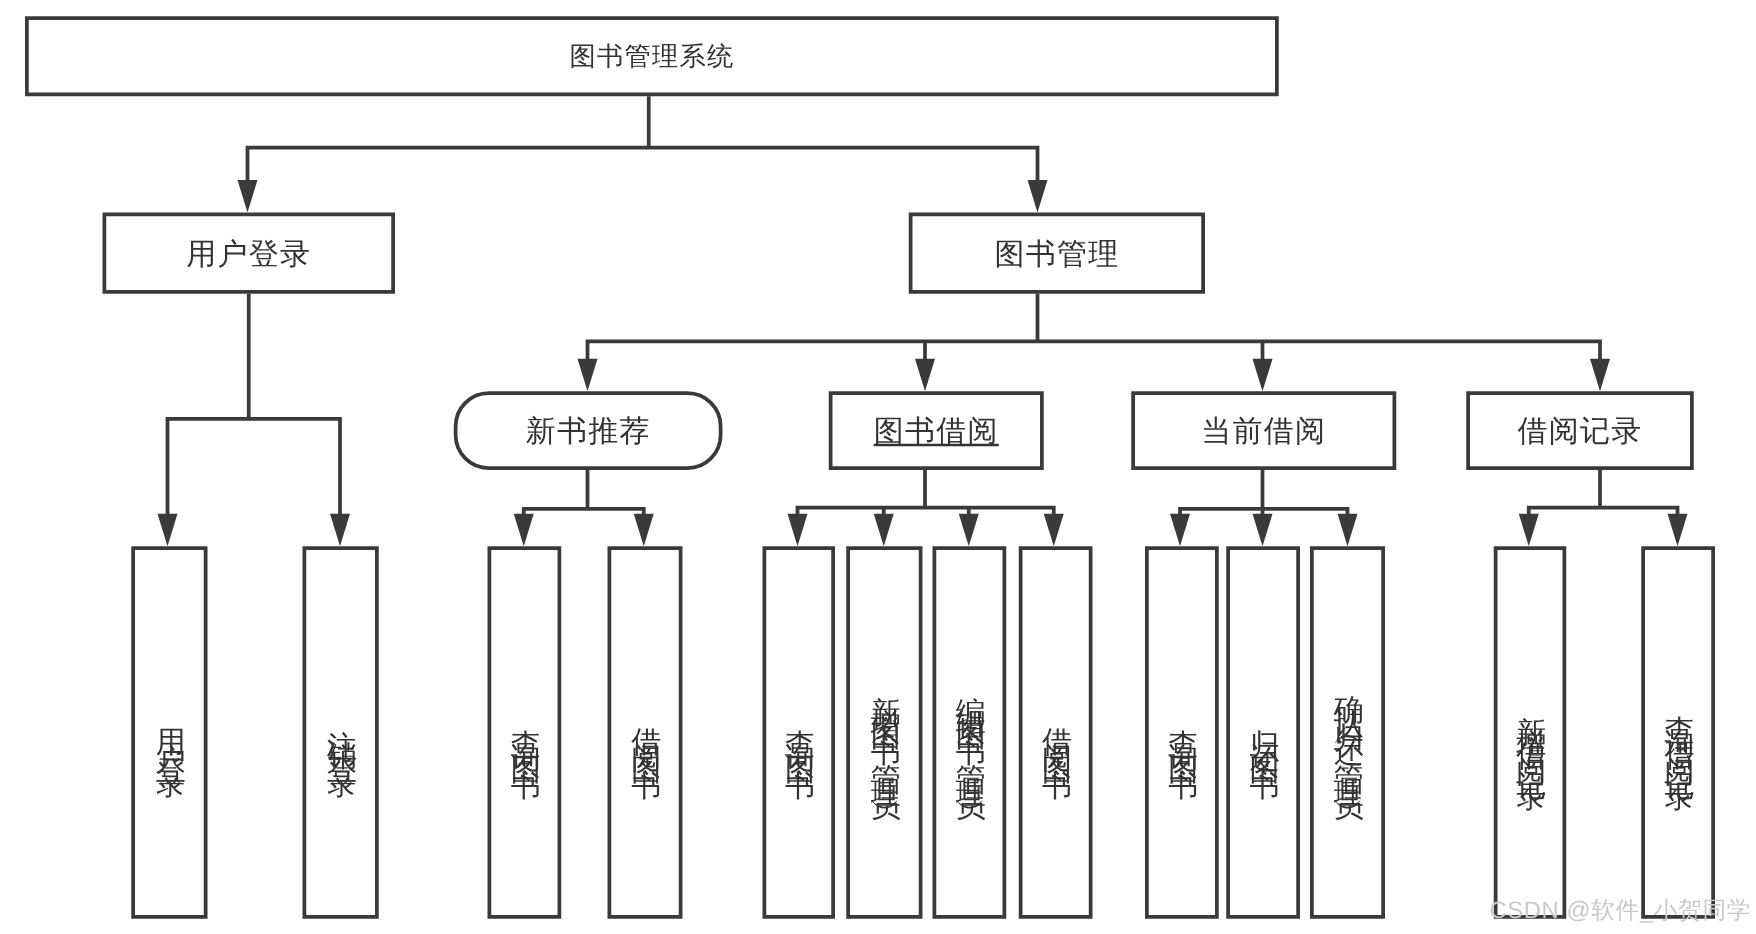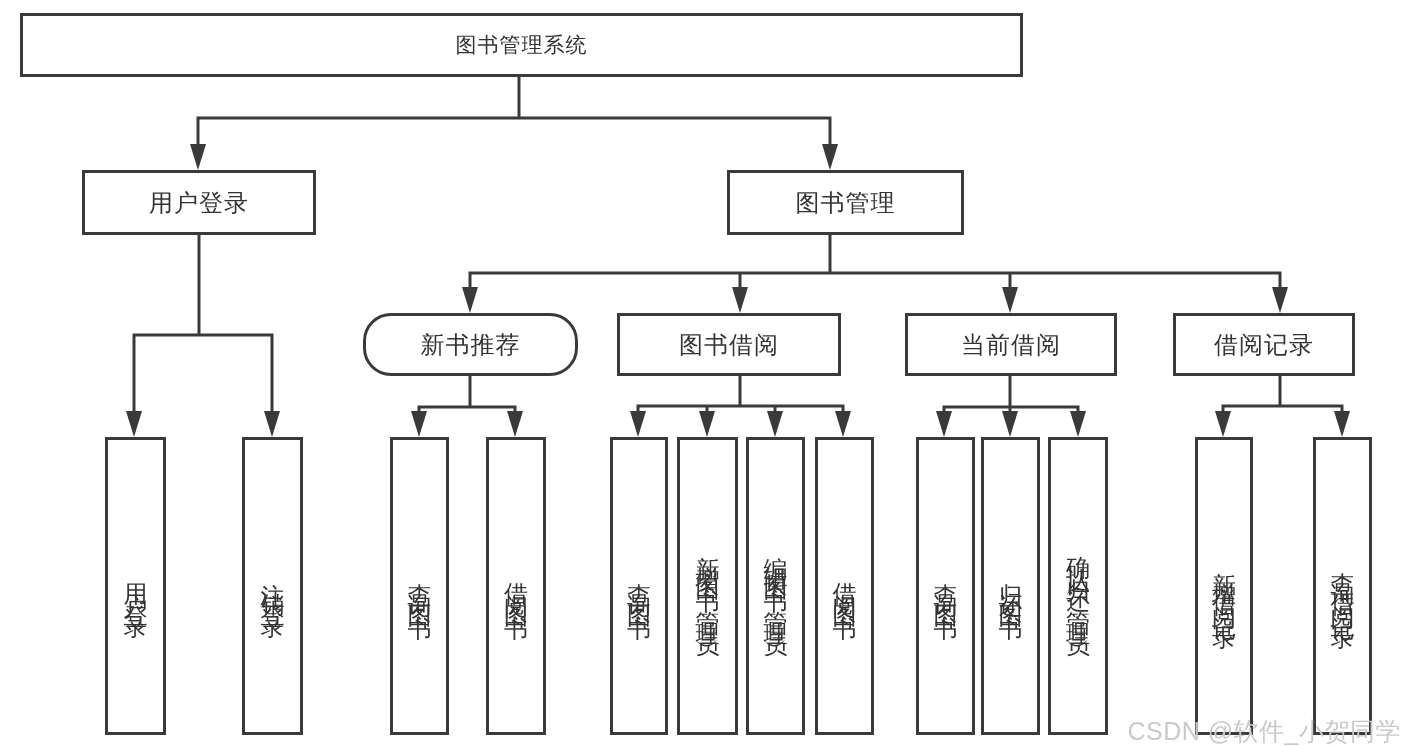--- a/index.html
+++ b/index.html
@@ -32,21 +32,21 @@
     text-orientation: mixed;
     letter-spacing: 11px;
     line-height: 1;
     white-space: nowrap;
   }
   #watermark {
     position: absolute;
     z-index: 3;
     right: 4px;
     top: 715px;
-    font-size: 25px;
+    font-size: 19px;
     letter-spacing: 0.5px;
     color: #c9c9c9;
   }
 </style>
 </head>
 <body>
 
 <div id="stage">
 
   <svg id="wires" width="1405" height="747" viewBox="0 0 1405 747" fill="none" stroke="#3a3a3a" stroke-width="3">
@@ -104,21 +104,21 @@
   <div class="node" style="left:82px; top:170px; width:234px; height:65px;">
     <span>用户登录</span>
   </div>
   <div class="node" style="left:711px; top:170px; width:237px; height:65px;margin-left:16px;">
     <span>图书管理</span>
   </div>
 
   <div class="node" style="left:363px; top:313px; width:215px; height:63px;border-radius:28px;">
     <span>新书推荐</span>
   </div>
-  <div class="node" style="left:617px; top:313px; width:224px; height:63px;">
+  <div class="node" style="left:663px; top:313px; width:172px; height:63px;text-decoration:underline;">
     <span>图书借阅</span>
   </div>
   <div class="node" style="left:905px; top:313px; width:212px; height:63px;justify-content:center;">
     <span>当前借阅</span>
   </div>
   <div class="node" style="left:1173px; top:313px; width:182px; height:63px;">
     <span>借阅记录</span>
   </div>
 
   <div class="node" style="left:105px; top:437px; width:61px; height:298px;">

